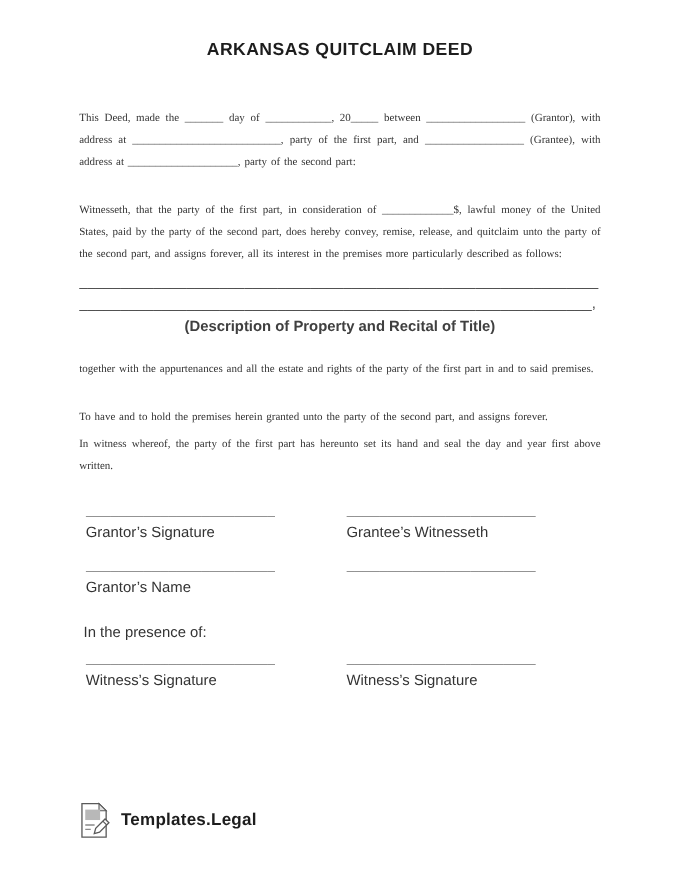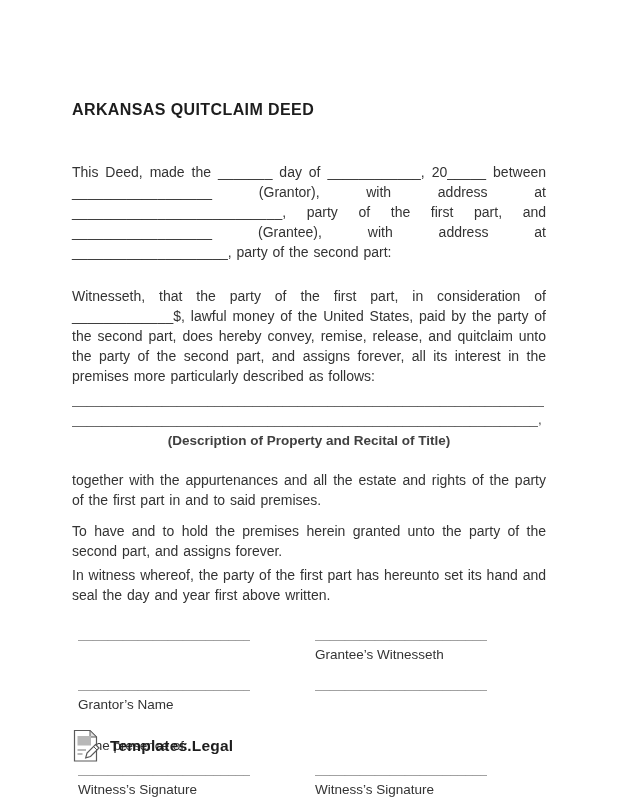--- a/index.html
+++ b/index.html
@@ -8,41 +8,43 @@
     width: 618px;
     height: 800px;
     background: #ffffff;
     overflow: hidden;
     font-family: "Liberation Sans", "DejaVu Sans", sans-serif;
     color: #333333;
   }
   .content { padding: 0 72px; }
 
   .title {
-    margin: 100px 0 0 0;
+    margin: 36px 0 0 0;
+    text-align: center;
     font-size: 16px;
     line-height: 20px;
     font-weight: bold;
     letter-spacing: 0.4px;
     color: #1d1d1d;
   }
 
   .para {
     margin: 0;
-    font-size: 14px;
+    font-size: 10px;
     line-height: 20px;
     color: #333333;
     word-spacing: 1px;
+    font-family: Liberation Serif, serif;
   }
   .justify { text-align: justify; }
 
   .p-intro        { margin-top: 42px; }
   .p-witnesseth   { margin-top: 24px; }
   .p-appurtenance { margin-top: 20px; }
-  .p-habendum     { margin-top: 11px; }
+  .p-habendum     { margin-top: 24px; }
   .p-inwitness    { margin-top: 4px; }
 
   .blankline {
     display: flex;
     height: 20px;
     line-height: 20px;
     font-size: 13.5px;
     color: #4a4a4a;
     white-space: nowrap;
   }
@@ -133,20 +135,21 @@
 
     <p class="para justify p-appurtenance">together with the appurtenances and all the estate and rights of the party of the first part in and to said premises.</p>
 
     <p class="para justify p-habendum">To have and to hold the premises herein granted unto the party of the second part, and assigns forever.</p>
 
     <p class="para justify p-inwitness">In witness whereof, the party of the first part has hereunto set its hand and seal the day and year first above written.</p>
 
     <div class="sig-grid row-signatures">
       <div class="sig-col">
         <div class="sig-line"><span>________________________________________</span></div>
+        <div class="sig-label">Grantor’s Signature</div>
       </div>
       <div class="sig-col">
         <div class="sig-line"><span>________________________________________</span></div>
         <div class="sig-label">Grantee’s Witnesseth</div>
       </div>
     </div>
 
     <div class="sig-grid row-names">
       <div class="sig-col">
         <div class="sig-line"><span>________________________________________</span></div>

